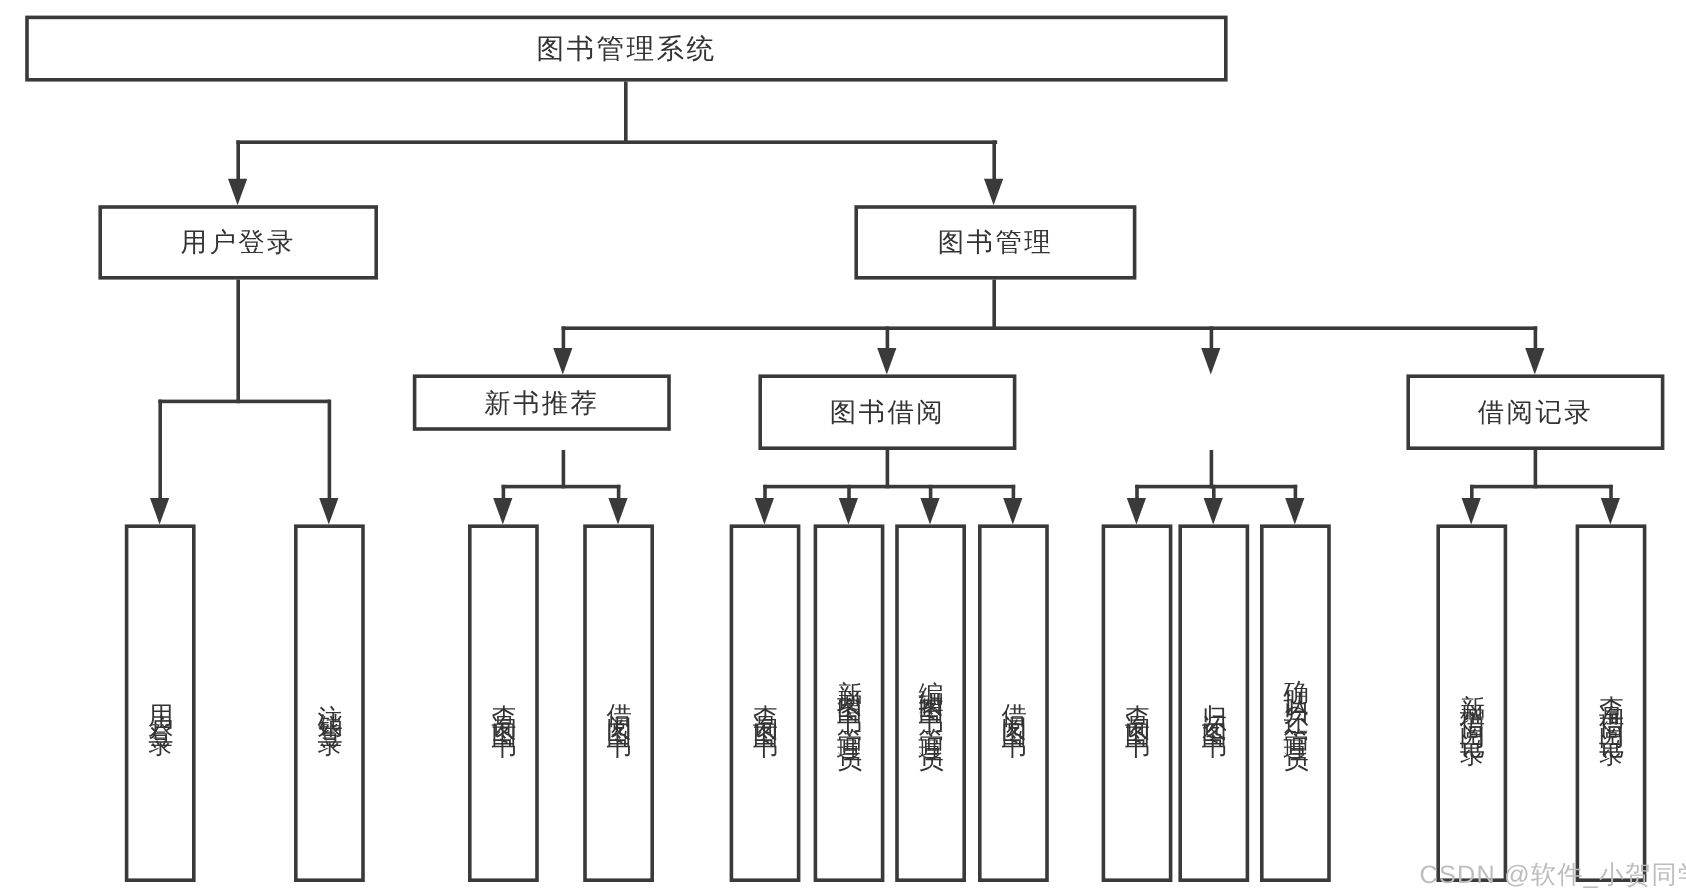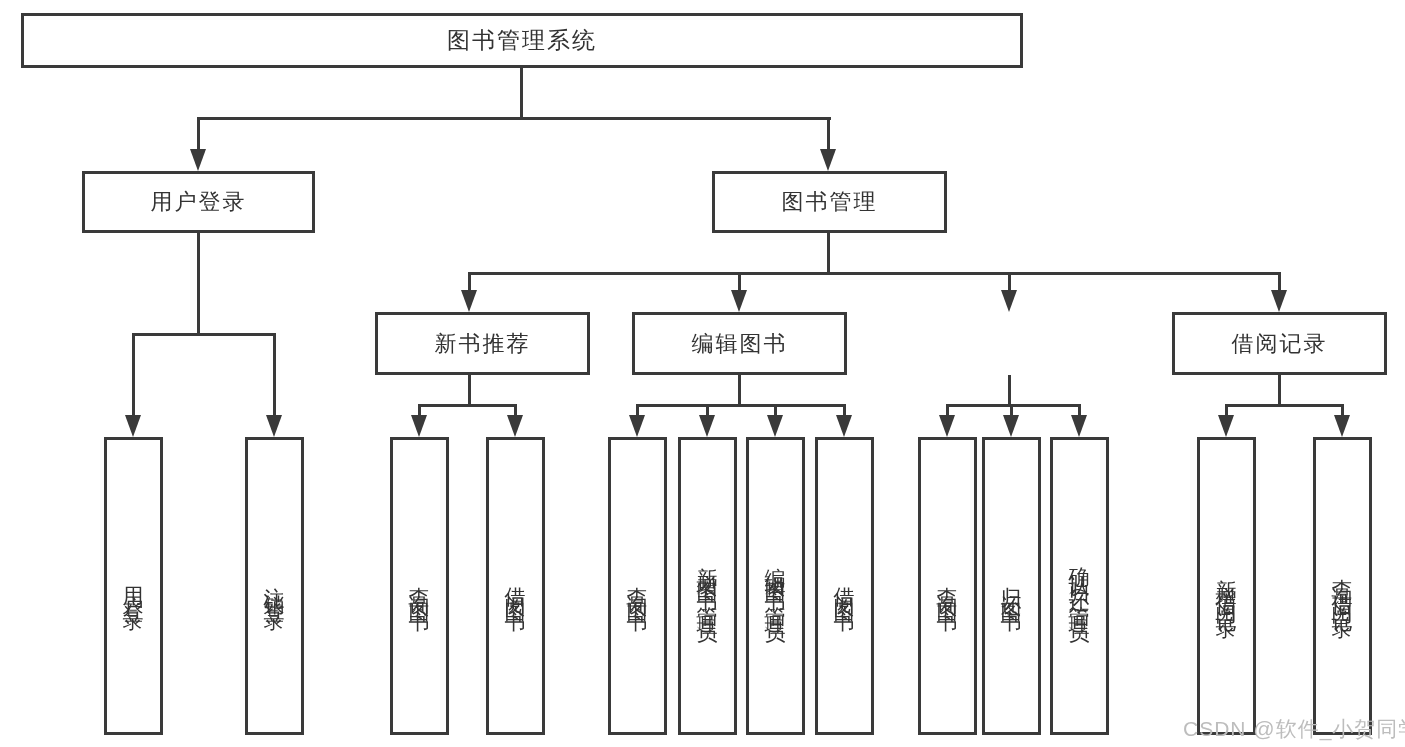--- a/index.html
+++ b/index.html
@@ -67,22 +67,22 @@
   <div class="hline" style="left:468px;top:272px;width:813px;"></div>
   <div class="vline" style="left:468px;top:272px;height:20px;"></div>
   <div class="arrow" style="left:461px;top:290px;"></div>
   <div class="vline" style="left:738px;top:272px;height:20px;"></div>
   <div class="arrow" style="left:731px;top:290px;"></div>
   <div class="vline" style="left:1008px;top:272px;height:20px;"></div>
   <div class="arrow" style="left:1001px;top:290px;"></div>
   <div class="vline" style="left:1278px;top:272px;height:20px;"></div>
   <div class="arrow" style="left:1271px;top:290px;"></div>
 
-  <div class="box h" style="left:375px;top:312px;width:215px;height:63px;">新书推荐</div>
-  <div class="box h" style="left:632px;top:312px;width:215px;height:63px;">编辑图书</div>
+  <div class="box h" style="left:344px;top:312px;width:215px;height:47px;">新书推荐</div>
+  <div class="box h" style="left:632px;top:312px;width:215px;height:63px;">图书借阅</div>
   <div class="box h" style="left:1172px;top:312px;width:215px;height:63px;">借阅记录</div>
 
   <div class="vline" style="left:468px;top:375px;height:32px;"></div>
   <div class="hline" style="left:418px;top:404px;width:99px;"></div>
   <div class="vline" style="left:418px;top:404px;height:13px;"></div>
   <div class="arrow" style="left:411px;top:415px;"></div>
   <div class="vline" style="left:514px;top:404px;height:13px;"></div>
   <div class="arrow" style="left:507px;top:415px;"></div>
 
   <div class="vline" style="left:738px;top:375px;height:32px;"></div>

